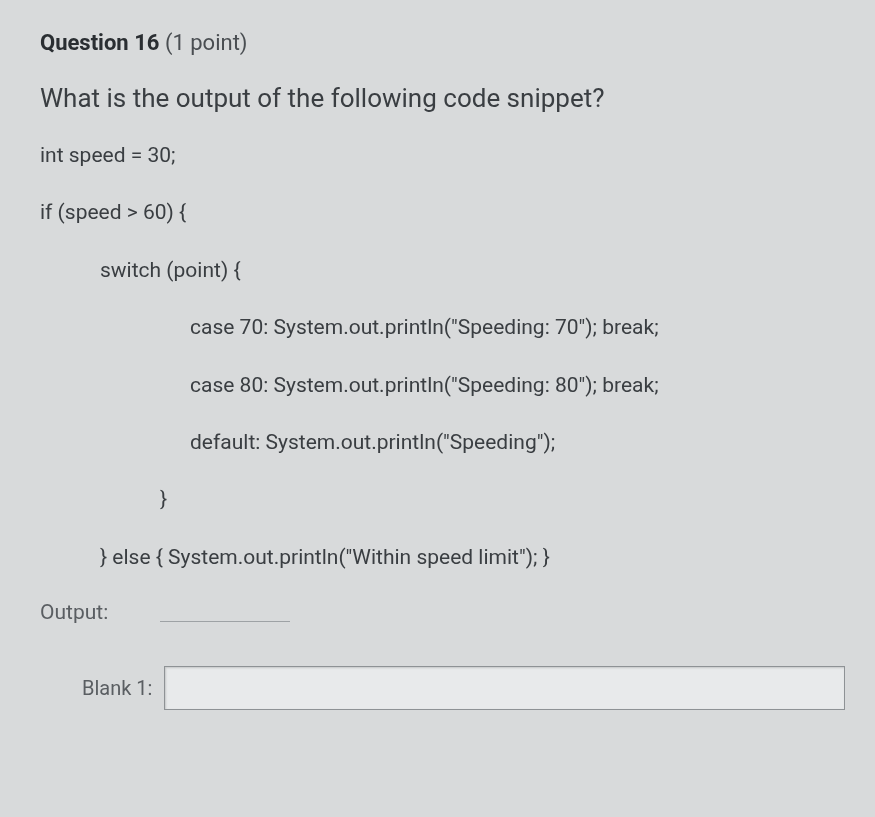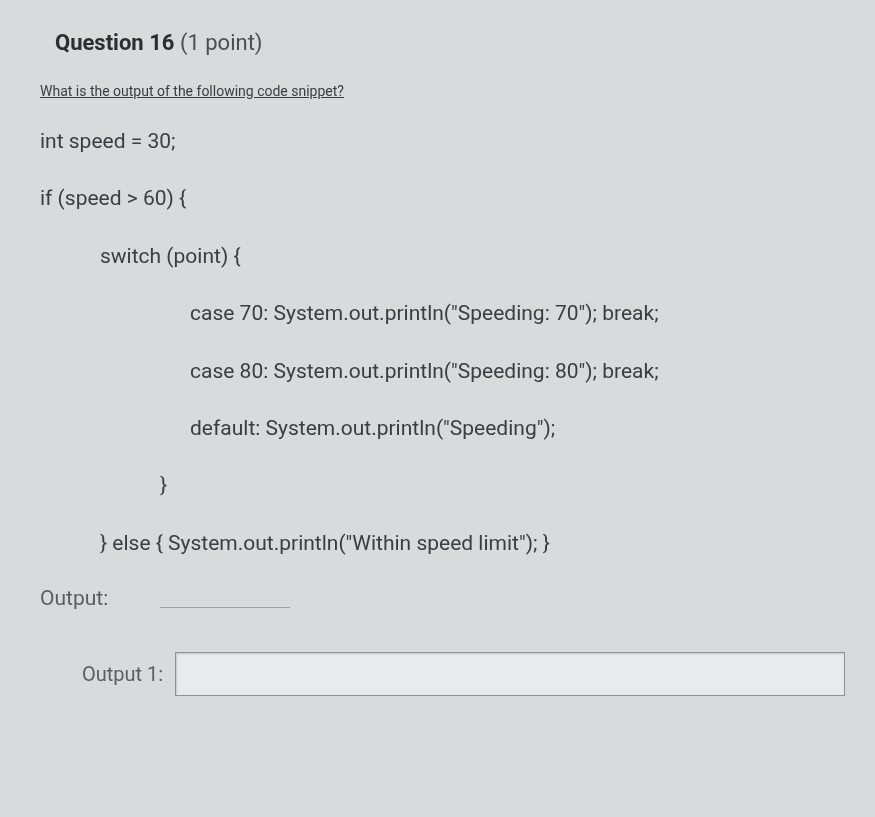--- a/index.html
+++ b/index.html
@@ -12,35 +12,33 @@
       background: #d8dadb;
       width: 875px;
       height: 817px;
       padding: 30px 30px 30px 40px;
       color: #3a3e42;
       overflow: hidden;
     }
     .question-header {
       font-size: 22px;
       margin-bottom: 28px;
-      margin-left: 15px;
     }
     .question-header .bold {
       font-weight: 700;
       color: #2a2e32;
     }
     .question-header .light {
       font-weight: 400;
       color: #4a4e52;
     }
     .prompt {
-      font-size: 14px;
+      font-size: 26px;
       margin-bottom: 28px;
       color: #3a3e42;
-      text-decoration: underline;
     }
     .code-line {
       font-size: 21px;
       color: #3a3e42;
       margin-bottom: 28px;
       line-height: 1.4;
     }
     .indent-1 {
       padding-left: 60px;
     }
@@ -105,15 +103,15 @@
 <div class="code-line indent-2">default: System.out.println("Speeding");</div>
 <div class="code-line indent-3">}</div>
 <div class="code-line indent-1">} else { System.out.println("Within speed limit"); }</div>
 
 <div class="output-row">
   <span>Output:</span>
   <span class="blank-line"></span>
 </div>
 
 <div class="blank-row">
-  <span class="blank-label">Output 1:</span>
+  <span class="blank-label">Blank 1:</span>
   <input type="text" class="blank-input" value="" style="">
 </div>
 
 </body></html>

